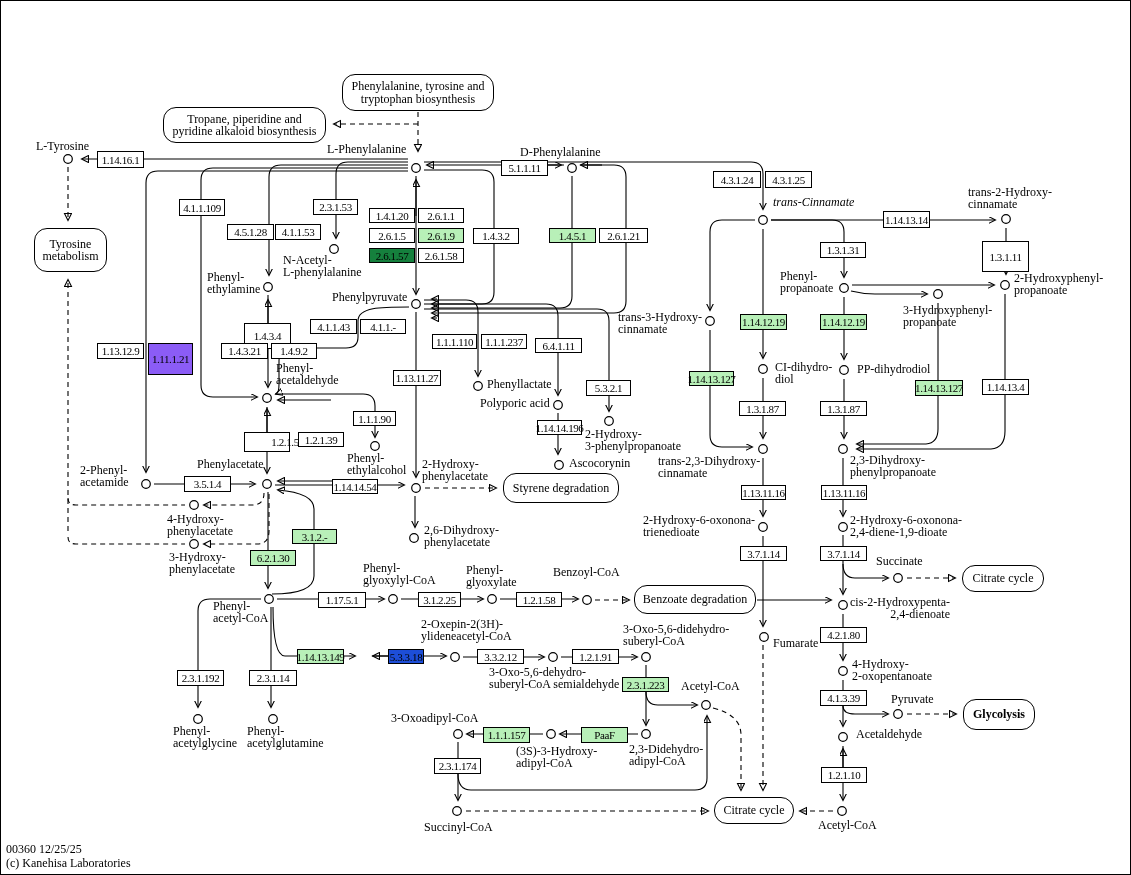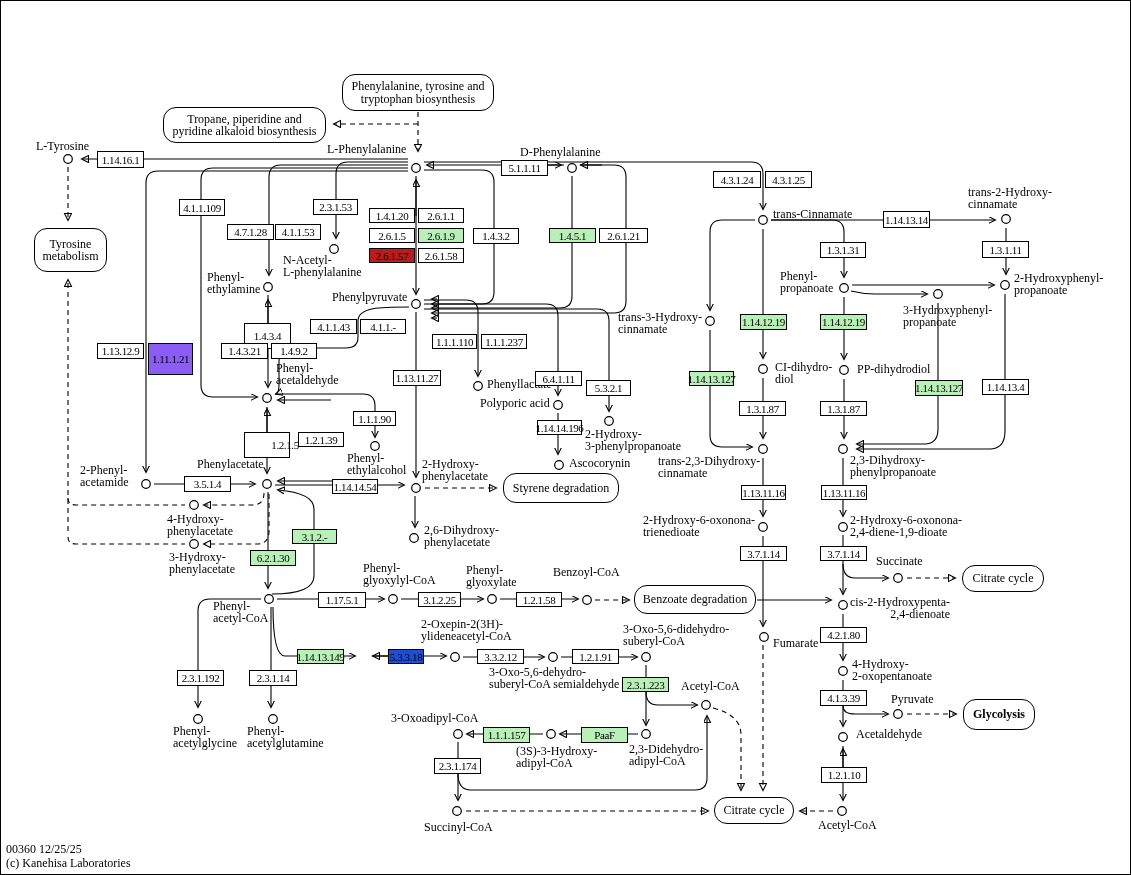--- a/index.html
+++ b/index.html
@@ -194,52 +194,52 @@
       <div class="pw" style="left: 502px; top: 472px; width: 116px; height: 30px;">Styrene degradation</div>
       <div class="pw" style="left: 633px; top: 584px; width: 122px; height: 29px;">Benzoate degradation</div>
       <div class="pw" style="left: 961px; top: 564px; width: 82px; height: 27px;">Citrate cycle</div>
       <div class="pw" style="left: 713px; top: 796px; width: 80px; height: 27px;">Citrate cycle</div>
       <div class="pw" style="left: 962px; top: 698px; width: 72px; height: 31px; font-weight: bold;">Glycolysis</div>
     </div>
   <div id="enzyme-layer">
       <div class="ec" style="left: 96px; top: 150px; width: 47px; height: 17px;">1.14.16.1</div>
       <div class="ec" style="left: 178px; top: 198px; width: 46px; height: 17px;">4.1.1.109</div>
       <div class="ec" style="left: 312px; top: 198px; width: 45px; height: 16px;">2.3.1.53</div>
-      <div class="ec" style="left: 226px; top: 223px; width: 47px; height: 16px;">4.7.1.28</div>
+      <div class="ec" style="left: 226px; top: 223px; width: 47px; height: 16px;">4.5.1.28</div>
       <div class="ec" style="left: 274px; top: 223px; width: 46px; height: 16px;">4.1.1.53</div>
       <div class="ec" style="left: 368px; top: 207px; width: 46px; height: 15px;">1.4.1.20</div>
       <div class="ec" style="left: 417px; top: 207px; width: 46px; height: 15px;">2.6.1.1</div>
       <div class="ec" style="left: 368px; top: 227px; width: 46px; height: 15px;">2.6.1.5</div>
       <div class="ec" style="left: 417px; top: 227px; width: 46px; height: 15px; background: rgb(184, 240, 184);">2.6.1.9</div>
-      <div class="ec" style="left: 368px; top: 247px; width: 46px; height: 15px; background: #b91c1c;">2.6.1.57</div>
+      <div class="ec" style="left: 368px; top: 247px; width: 46px; height: 15px; background: #15803d;">2.6.1.57</div>
       <div class="ec" style="left: 417px; top: 247px; width: 46px; height: 15px;">2.6.1.58</div>
       <div class="ec" style="left: 472px; top: 227px; width: 46px; height: 16px;">1.4.3.2</div>
       <div class="ec" style="left: 500px; top: 159px; width: 47px; height: 16px;">5.1.1.11</div>
       <div class="ec" style="left: 548px; top: 227px; width: 47px; height: 15px; background: rgb(184, 240, 184);">1.4.5.1</div>
       <div class="ec" style="left: 598px; top: 227px; width: 49px; height: 15px;">2.6.1.21</div>
       <div class="ec" style="left: 712px; top: 170px; width: 48px; height: 17px;">4.3.1.24</div>
       <div class="ec" style="left: 764px; top: 170px; width: 47px; height: 17px;">4.3.1.25</div>
       <div class="ec" style="left: 882px; top: 210px; width: 47px; height: 17px;">1.14.13.14</div>
       <div class="ec" style="left: 819px; top: 241px; width: 46px; height: 16px;">1.3.1.31</div>
-      <div class="ec" style="left: 981px; top: 240px; width: 47px; height: 17px;">1.3.1.11</div>
+      <div class="ec" style="left: 981px; top: 240px; width: 47px; height: 31px;">1.3.1.11</div>
       <div class="ec" style="left: 96px; top: 342px; width: 47px; height: 16px;">1.13.12.9</div>
       <div class="ec" style="left: 147px; top: 342px; width: 45px; height: 32px; background: #8b5cf6;">1.11.1.21</div>
       <div class="ec" style="left: 243px; top: 322px; width: 47px; height: 26px;">1.4.3.4</div>
       <div class="ec" style="left: 220px; top: 342px; width: 47px; height: 16px;">1.4.3.21</div>
       <div class="ec" style="left: 270px; top: 342px; width: 46px; height: 16px;">1.4.9.2</div>
       <div class="ec" style="left: 309px; top: 318px; width: 47px; height: 15px;">4.1.1.43</div>
       <div class="ec" style="left: 359px; top: 318px; width: 46px; height: 15px;">4.1.1.-</div>
       <div class="ec" style="left: 392px; top: 369px; width: 48px; height: 16px;">1.13.11.27</div>
       <div class="ec" style="left: 431px; top: 333px; width: 45px; height: 15px;">1.1.1.110</div>
       <div class="ec" style="left: 480px; top: 333px; width: 46px; height: 15px;">1.1.1.237</div>
-      <div class="ec" style="left: 534px; top: 370px; width: 47px; height: 15px;">6.4.1.11</div>
+      <div class="ec" style="left: 534px; top: 337px; width: 47px; height: 15px;">6.4.1.11</div>
       <div class="ec" style="left: 585px; top: 379px; width: 45px; height: 16px;">5.3.2.1</div>
       <div class="ec" style="left: 352px; top: 410px; width: 43px; height: 15px;">1.1.1.90</div>
       <div class="ec" style="left: 536px; top: 419px; width: 45px; height: 15px;">1.14.14.196</div>
-      <div class="ec" style="left: 243px; top: 431px; width: 46px; height: 26px; padding-left: 36px;">1.2.1.5</div>
+      <div class="ec" style="left: 243px; top: 431px; width: 46px; height: 20px; padding-left: 36px;">1.2.1.5</div>
       <div class="ec" style="left: 297px; top: 431px; width: 46px; height: 15px;">1.2.1.39</div>
       <div class="ec" style="left: 183px; top: 475px; width: 47px; height: 16px;">3.5.1.4</div>
       <div class="ec" style="left: 331px; top: 478px; width: 46px; height: 15px;">1.14.14.54</div>
       <div class="ec" style="left: 739px; top: 313px; width: 47px; height: 16px; background: rgb(184, 240, 184);">1.14.12.19</div>
       <div class="ec" style="left: 819px; top: 313px; width: 47px; height: 16px; background: rgb(184, 240, 184);">1.14.12.19</div>
       <div class="ec" style="left: 688px; top: 370px; width: 45px; height: 15px; background: rgb(184, 240, 184);">1.14.13.127</div>
       <div class="ec" style="left: 914px; top: 379px; width: 48px; height: 16px; background: rgb(184, 240, 184);">1.14.13.127</div>
       <div class="ec" style="left: 981px; top: 378px; width: 47px; height: 16px;">1.14.13.4</div>
       <div class="ec" style="left: 738px; top: 400px; width: 47px; height: 15px;">1.3.1.87</div>
       <div class="ec" style="left: 819px; top: 400px; width: 47px; height: 15px;">1.3.1.87</div>
@@ -268,21 +268,21 @@
     </div>
   <div id="label-layer">
       <div class="lbl" style="left: 35px; top: 140px;">L-Tyrosine</div>
       <div class="lbl" style="left: 326px; top: 143px;">L-Phenylalanine</div>
       <div class="lbl" style="left: 519px; top: 146px;">D-Phenylalanine</div>
       <div class="lbl" style="left: 282px; top: 254px;">N-Acetyl-
 L-phenylalanine</div>
       <div class="lbl" style="left: 206px; top: 271px;">Phenyl-
 ethylamine</div>
       <div class="lbl" style="left: 331px; top: 291px;">Phenylpyruvate</div>
-      <div class="lbl" style="left: 772px; top: 208px;">trans-Cinnamate</div>
+      <div class="lbl" style="left: 772px; top: 196px; font-style: italic;">trans-Cinnamate</div>
       <div class="lbl" style="left: 967px; top: 186px;">trans-2-Hydroxy-
 cinnamate</div>
       <div class="lbl" style="left: 779px; top: 270px;">Phenyl-
 propanoate</div>
       <div class="lbl" style="left: 1013px; top: 272px;">2-Hydroxyphenyl-
 propanoate</div>
       <div class="lbl" style="left: 902px; top: 304px;">3-Hydroxyphenyl-
 propanoate</div>
       <div class="lbl" style="left: 617px; top: 311px;">trans-3-Hydroxy-
 cinnamate</div>

